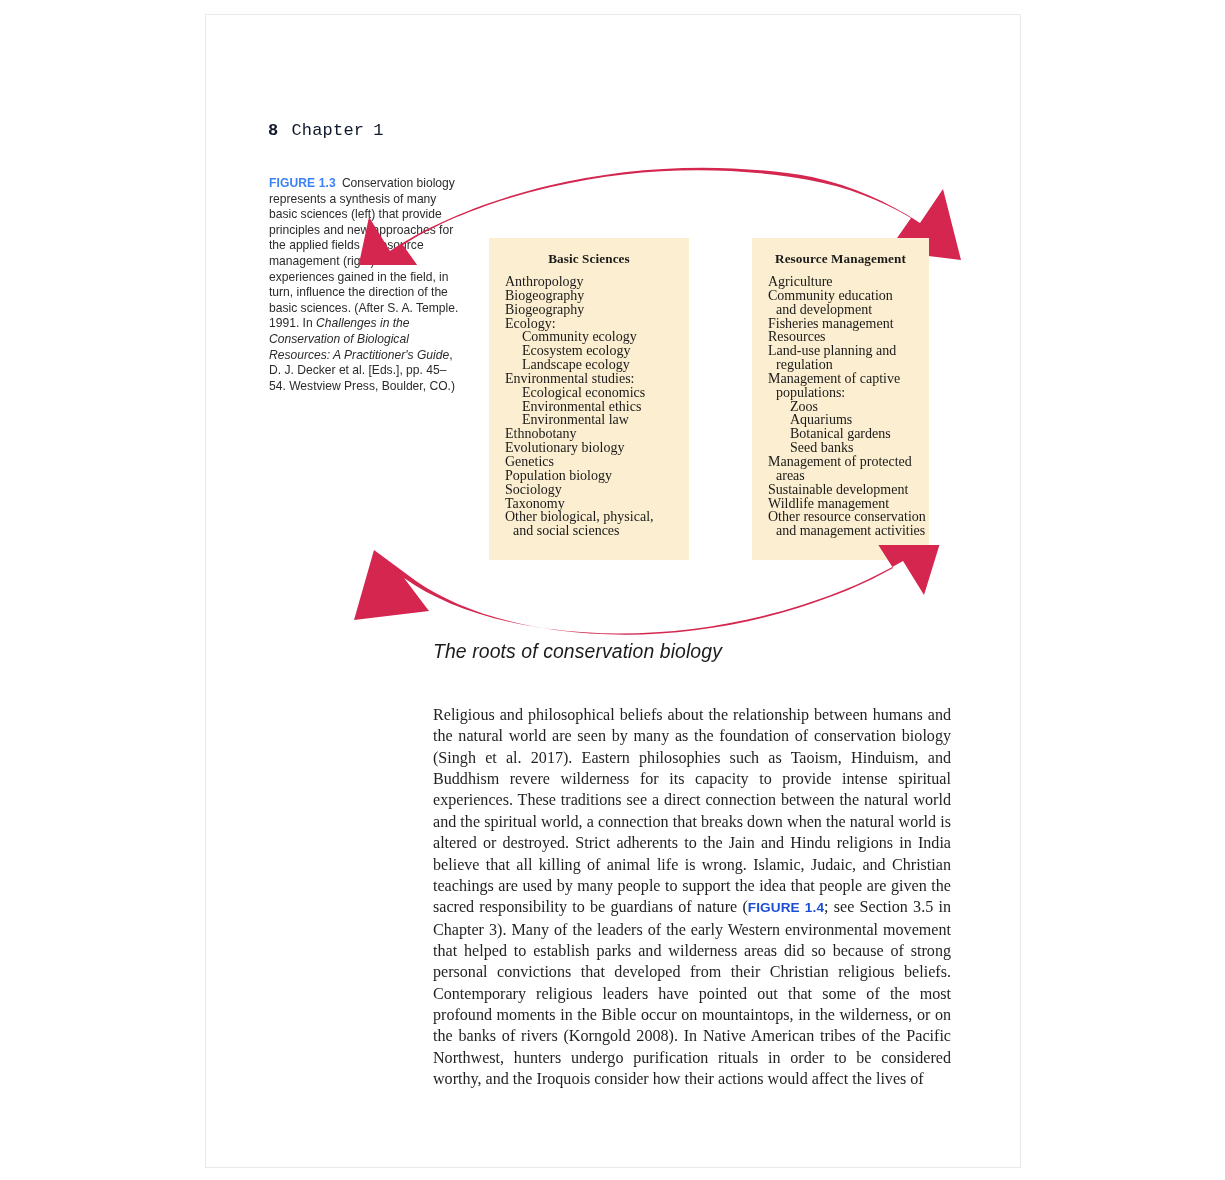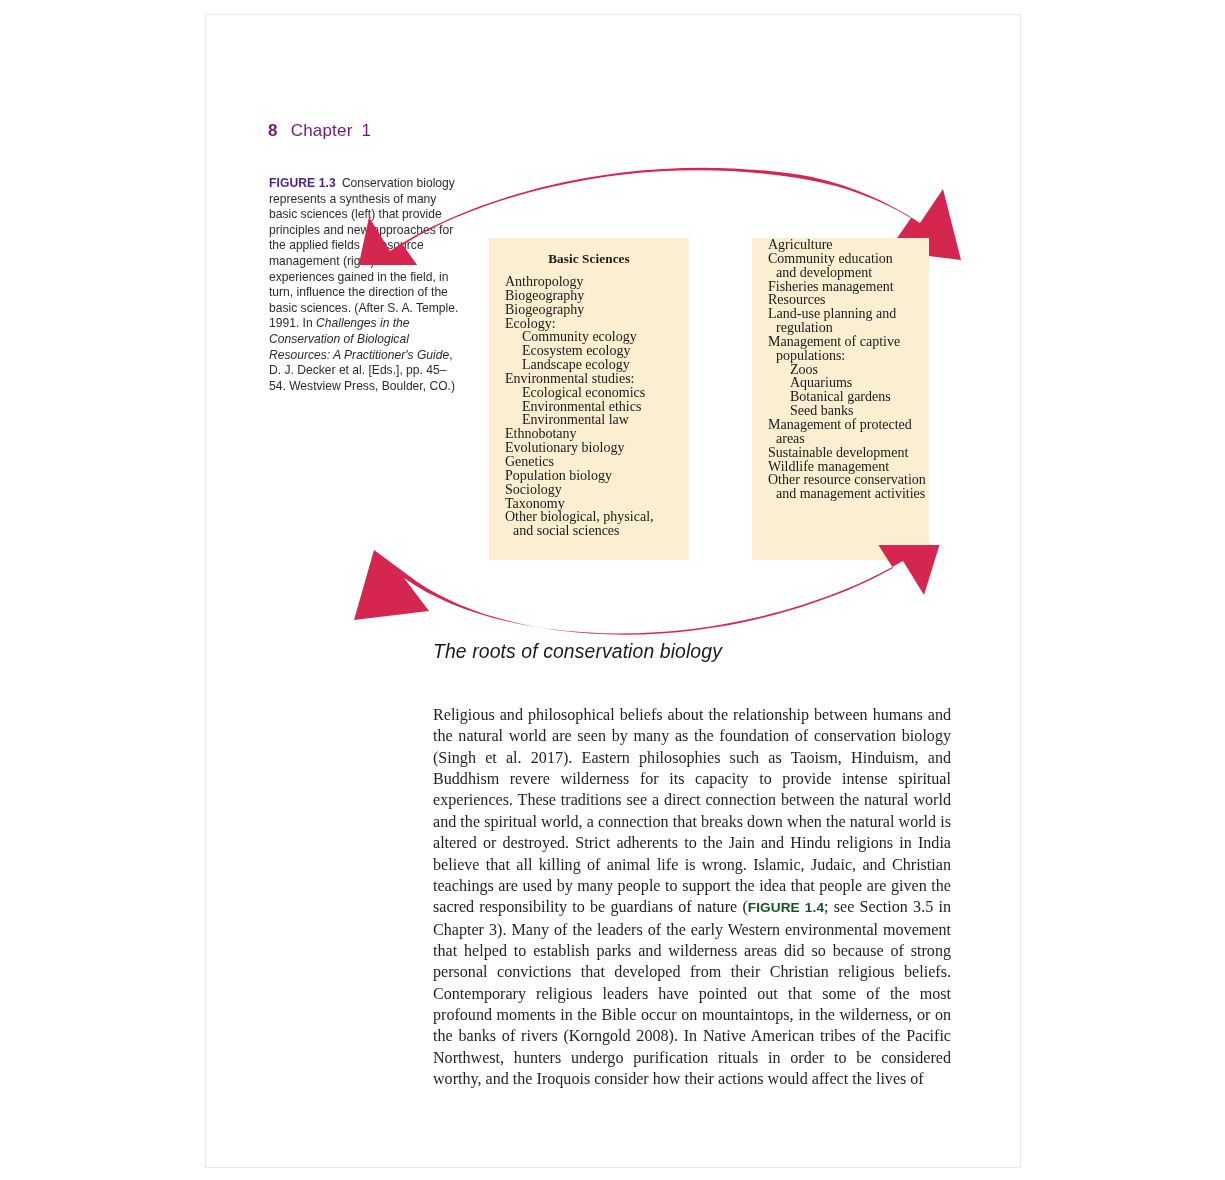--- a/index.html
+++ b/index.html
@@ -25,23 +25,23 @@
     border: 1px solid #e8e9ea;
     box-sizing: border-box;
     overflow: hidden;
   }
 
   
   #running-head {
     position: absolute;
     left: 62px;
     top: 106px;
-    font-family: Liberation Sans, sans-serif;
+    font-family: Liberation Mono, monospace;
     font-size: 17px;
-    color: #701a75;
+    color: #0f172a;
     letter-spacing: .2px;
     white-space: nowrap;
   }
   #running-head .pagenum {
     font-weight: bold;
     margin-right: 13px;
   }
   #running-head .chaplabel { font-weight: 400; }
   #running-head .chapnum { margin-left: 9px; }
 
@@ -52,21 +52,21 @@
     top: 161px;
     width: 192px;
     font-family: "Liberation Sans", sans-serif;
     font-size: 12.1px;
     line-height: 15.6px;
     color: #2b2b2b;
     text-align: left;
   }
   #figure-caption .figlabel {
     font-weight: bold;
-    color: #4c1d95;
+    color: #3b82f6;
     letter-spacing: .1px;
   }
   #figure-caption .gap { display: inline-block; width: 6px; }
   #figure-caption .ital { font-style: italic; }
 
   
   #figure-area {
     position: absolute;
     left: 0;
     top: 0;
@@ -158,21 +158,21 @@
     line-height: 21.35px;
     color: #211f20;
     text-align: justify;
     text-justify: inter-word;
     hyphens: manual;
   }
   #body-paragraph .figref {
     font-family: "Liberation Sans", sans-serif;
     font-weight: bold;
     font-size: 13.6px;
-    color: #14532d;
+    color: #1d4ed8;
     letter-spacing: .1px;
   }
 </style>
 </head>
 <body>
 
 <div id="page-sheet">
 
   <div id="running-head">
     <span class="pagenum">8</span><span class="chaplabel">Chapter</span><span class="chapnum">1</span>
@@ -243,20 +243,21 @@
           <li>Genetics</li>
           <li>Population biology</li>
           <li>Sociology</li>
           <li>Taxonomy</li>
           <li>Other biological, physical,</li>
           <li class="cont">and social sciences</li>
         </ul>
     </div>
 
     <div class="sci-box" id="box-resource-management">
+      <div class="box-title">Resource Management</div>
       <ul class="box-list" id="resource-management-list">
           <li>Agriculture</li>
           <li>Community education</li>
           <li class="cont">and development</li>
           <li>Fisheries management</li>
           <li>Resources</li>
           <li>Land-use planning and</li>
           <li class="cont">regulation</li>
           <li>Management of captive</li>
           <li class="cont">populations:</li>

